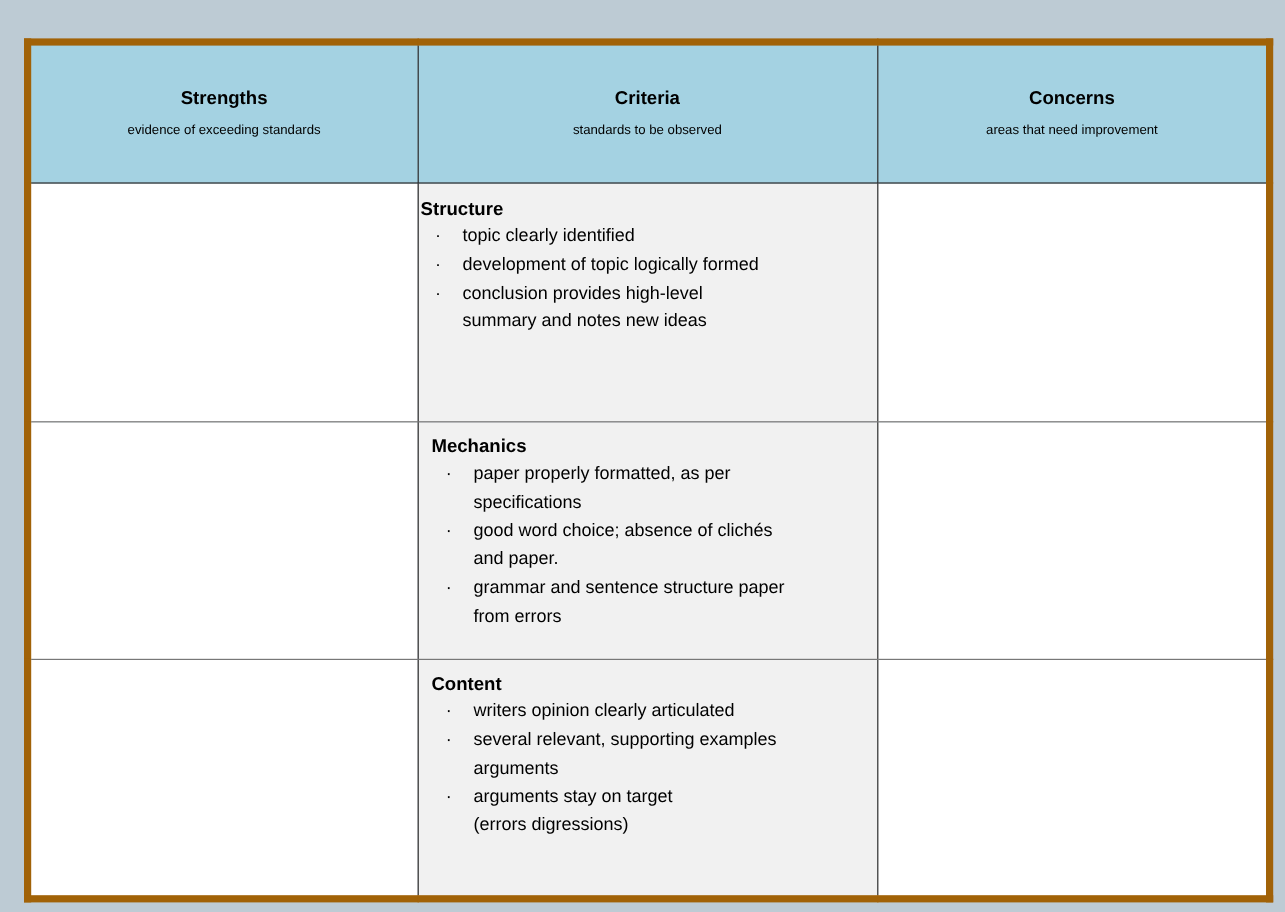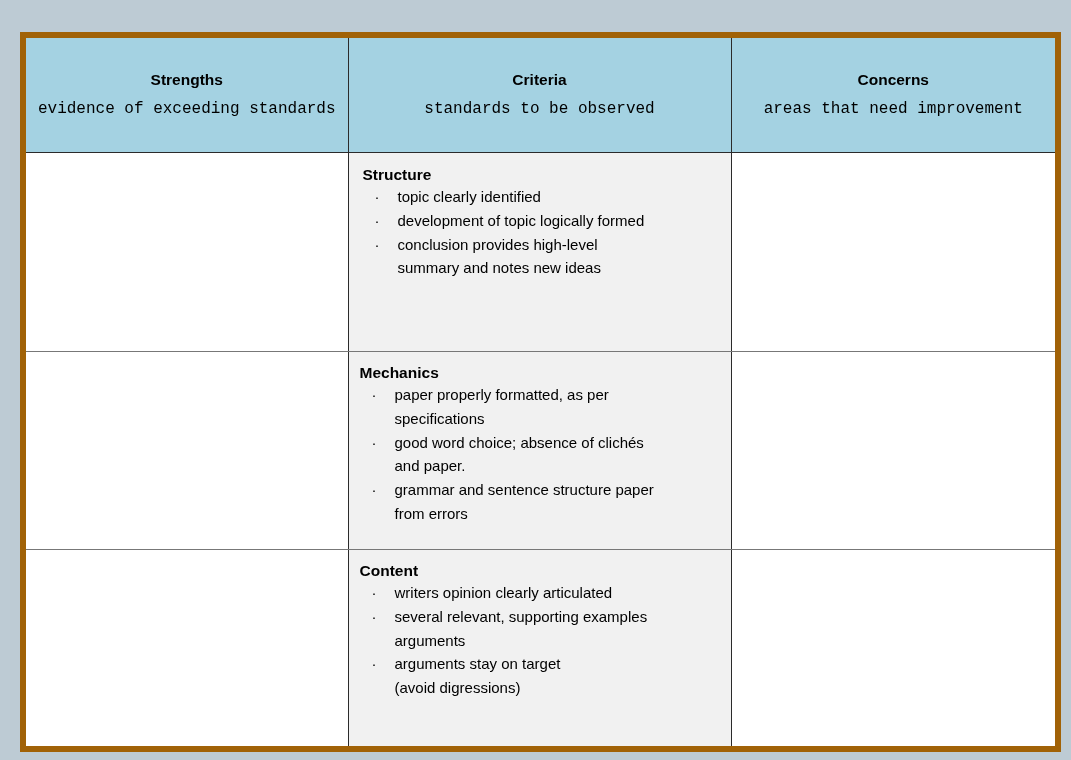--- a/index.html
+++ b/index.html
@@ -47,24 +47,23 @@
   .hdr-title {
     display: block;
     font-size: 15.5px;
     font-weight: bold;
     color: #000;
     line-height: 1.2;
     margin-bottom: 11px;
   }
   .hdr-sub {
     display: block;
-    font-size: 16px;
+    font-size: 11px;
     color: #000;
     line-height: 1.2;
-    font-family: Liberation Mono, monospace;
   }
 
   
   td.side-cell {
     background: #ffffff;
     border-left: 1px solid #2b2b2b;
     border-right: 1px solid #2b2b2b;
     border-top: 1px solid #777777;
     border-bottom: 1px solid #777777;
   }
@@ -80,21 +79,21 @@
   tr.row-structure td { height: 196px; }
   tr.row-mechanics td { height: 195px; }
   tr.row-content   td { height: 194px; }
 
   tr.row-structure td.side-cell,
   tr.row-structure td.criteria-cell { border-top: 1px solid #2b2b2b; }
   tr.row-content td.side-cell,
   tr.row-content td.criteria-cell { border-bottom: 1px solid #2b2b2b; }
 
   .crit-inner { padding: 11px 8px 0 11px; }
-  tr.row-structure .crit-inner { padding-left: 14px; padding-top: 12px; }
+  tr.row-structure .crit-inner { padding-left: 2px; padding-top: 12px; }
 
   .crit-heading {
     font-size: 15.5px;
     font-weight: bold;
     color: #000;
     line-height: 1.25;
     margin: 0 0 1px 0;
   }
 
   ul.crit-list {
@@ -215,21 +214,21 @@
                 <span class="li-line">writers opinion clearly articulated</span>
               </li>
               <li>
                 <span class="bullet-dot">·</span>
                 <span class="li-line">several relevant, supporting examples</span>
                 <span class="li-line">arguments</span>
               </li>
               <li>
                 <span class="bullet-dot">·</span>
                 <span class="li-line">arguments stay on target</span>
-                <span class="li-line">(avoid digressions)</span>
+                <span class="li-line">(errors digressions)</span>
               </li>
             </ul>
           </div>
         </td>
         <td class="side-cell"></td>
       </tr>
 
     </tbody>
   </table>
 </div>

